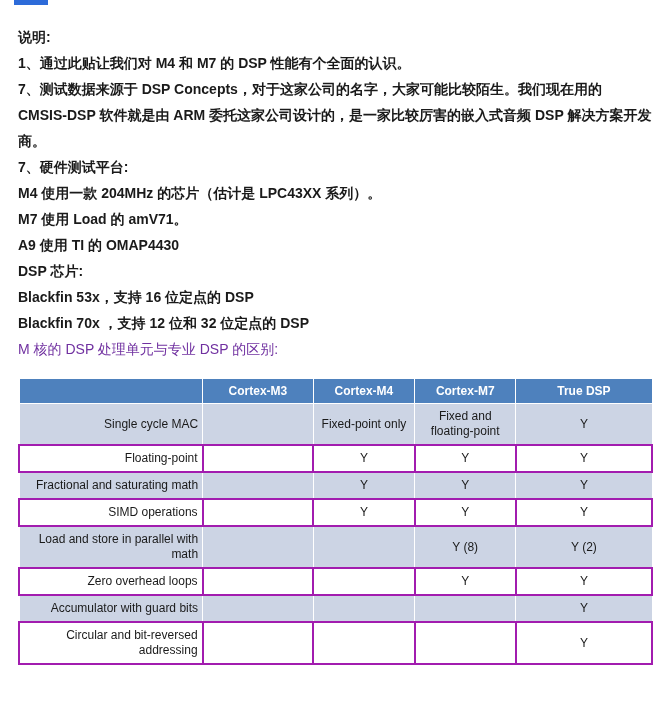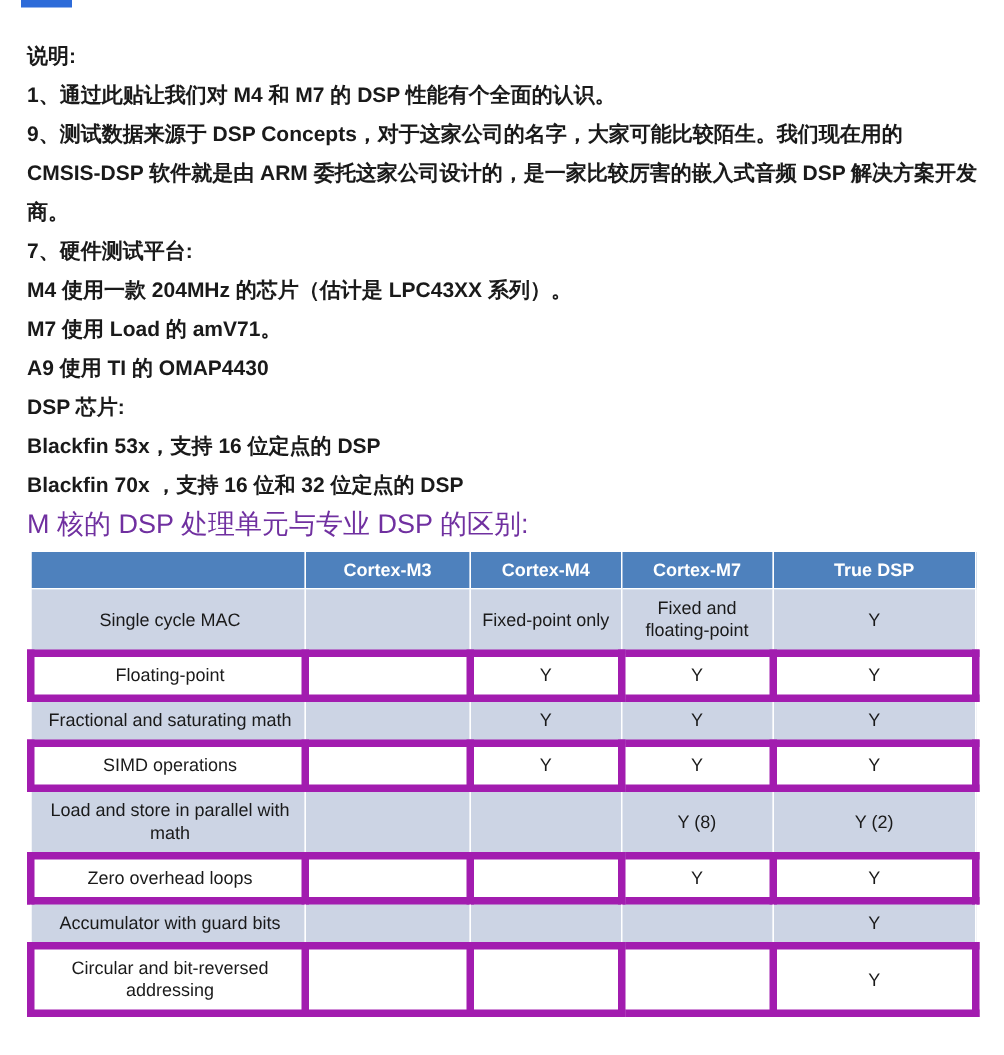--- a/index.html
+++ b/index.html
@@ -25,73 +25,73 @@
     padding: 24px 16px 0 18px;
   }
   p.body-line {
     margin: 0;
     font-size: 14px;
     line-height: 26px;
     font-weight: bold;
   }
   p.section-heading {
     margin: 0;
-    font-size: 18px;
+    font-size: 14px;
     line-height: 26px;
     color: #7030a0;
   }
   table.cmp {
     width: 100%;
     border-collapse: collapse;
-    margin-top: 5px;
+    margin-top: 16px;
     table-layout: fixed;
   }
   table.cmp th {
     background: #4e81bd;
     color: #ffffff;
     font-weight: bold;
     font-size: 12px;
     text-align: center;
     padding: 5px 2px;
     border: 1px solid #ffffff;
   }
   table.cmp td {
     font-size: 12px;
     text-align: center;
     padding: 5px 4px;
-    border: 5px solid #a21caf;
+    border: 2px solid #a21caf;
     vertical-align: middle;
     line-height: 1.25;
   }
   table.cmp td.feature {
-    text-align: center;
+    text-align: right;
     padding-left: 7px;
   }
   table.cmp tr.shaded td {
     background: #ccd4e4;
     border: 1px solid #ffffff;
   }
 </style>
 </head>
 <body>
 
 <div class="top-fragment"></div>
 
 <div class="content">
 
   <p class="body-line">说明:</p>
   <p class="body-line">1、通过此贴让我们对 M4 和 M7 的 DSP 性能有个全面的认识。</p>
-  <p class="body-line">9、测试数据来源于 DSP Concepts，对于这家公司的名字，大家可能比较陌生。我们现在用的 CMSIS-DSP 软件就是由 ARM 委托这家公司设计的，是一家比较厉害的嵌入式音频 DSP 解决方案开发商。</p>
+  <p class="body-line">7、测试数据来源于 DSP Concepts，对于这家公司的名字，大家可能比较陌生。我们现在用的 CMSIS-DSP 软件就是由 ARM 委托这家公司设计的，是一家比较厉害的嵌入式音频 DSP 解决方案开发商。</p>
   <p class="body-line">7、硬件测试平台:</p>
   <p class="body-line">M4 使用一款 204MHz 的芯片（估计是 LPC43XX 系列）。</p>
   <p class="body-line">M7 使用 Load 的 amV71。</p>
   <p class="body-line">A9 使用 TI 的 OMAP4430</p>
   <p class="body-line">DSP 芯片:</p>
   <p class="body-line">Blackfin 53x，支持 16 位定点的 DSP</p>
-  <p class="body-line">Blackfin 70x ，支持 16 位和 32 位定点的 DSP</p>
+  <p class="body-line">Blackfin 70x ，支持 12 位和 32 位定点的 DSP</p>
 
   <p class="section-heading">M 核的 DSP 处理单元与专业 DSP 的区别:</p>
 
   <table class="cmp">
     <colgroup>
       <col style="width:29%">
       <col style="width:17.5%">
       <col style="width:16%">
       <col style="width:16%">
       <col style="width:21.5%">

